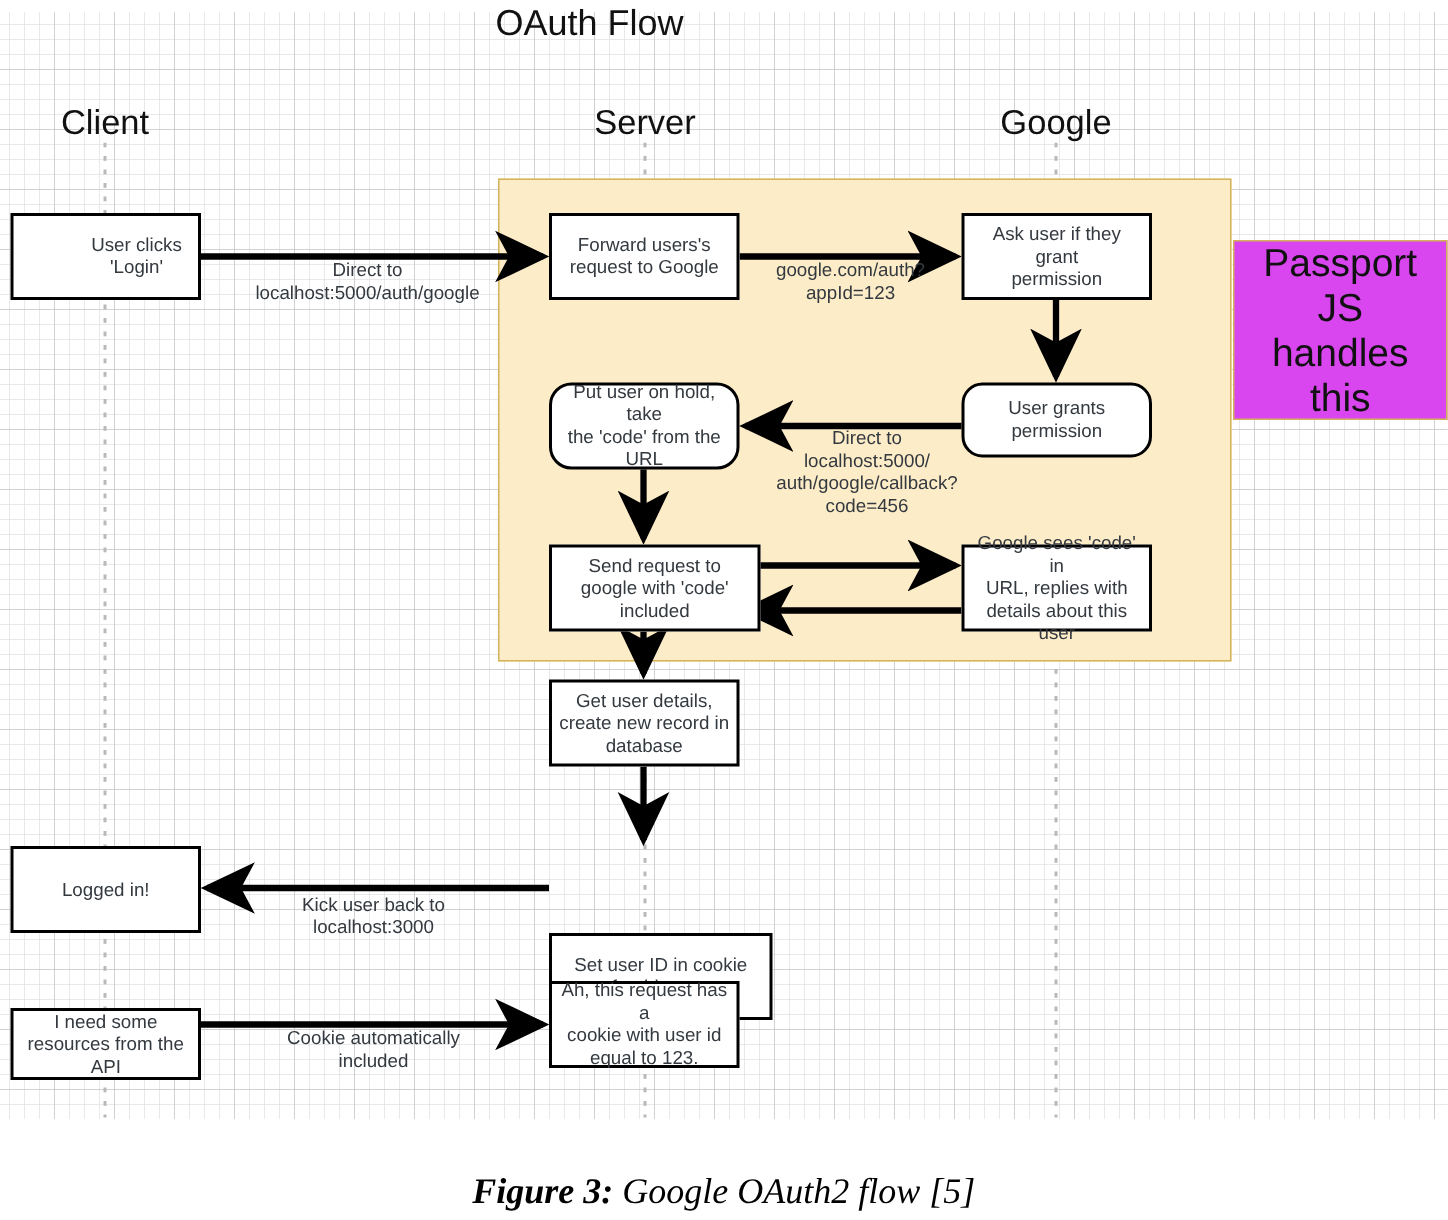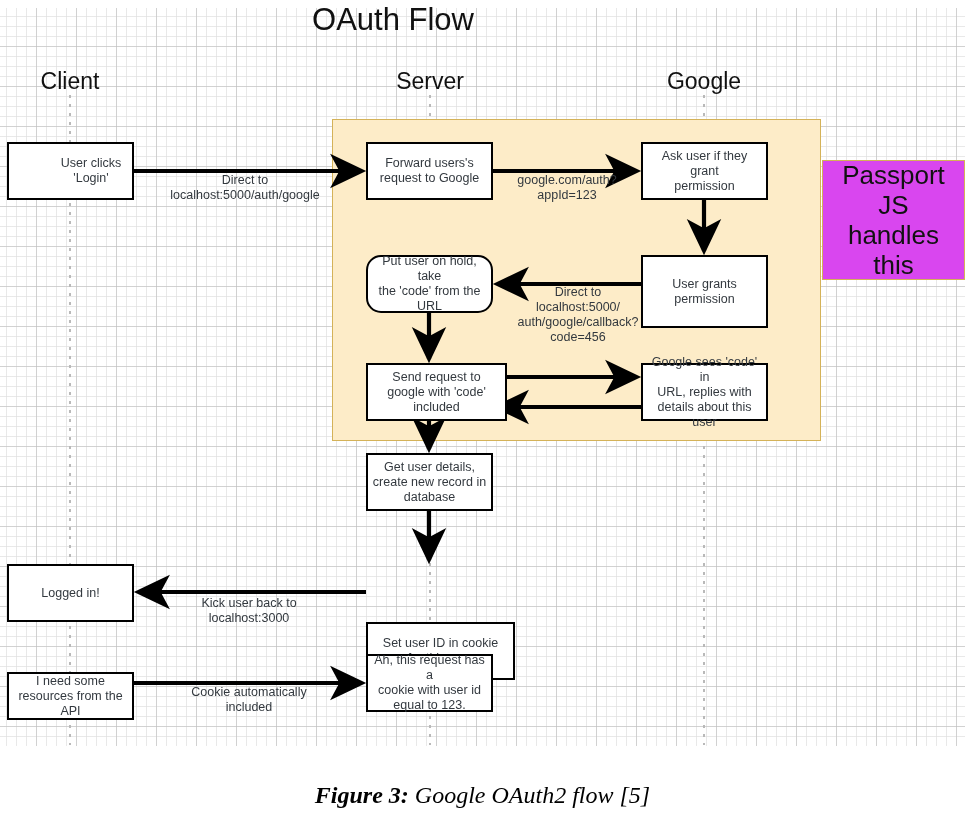--- a/index.html
+++ b/index.html
@@ -45,21 +45,21 @@
     position:absolute;
     background:#fdecc8;
     border:1px solid #d4b258;
     box-sizing:border-box;
   }
   
   #title{
     position:absolute;
     left:0; top:2px; width:786px;
     text-align:center;
-    font-size:31px;
+    font-size:24px;
     color:#111111;
     letter-spacing:0px;
     white-space:nowrap;
   }
   .col-header{
     position:absolute;
     font-size:23px;
     color:#111111;
     text-align:center;
     white-space:nowrap;
@@ -184,21 +184,21 @@
 
   <div class="node" style="left:7px;top:142px;width:127px;height:58px;padding-left:44px;">User clicks 'Login'</div>
   <div class="node" style="left:366px;top:142px;width:127px;height:58px;">Forward users's
 request to Google</div>
   <div class="node" style="left:641px;top:142px;width:127px;height:58px;">Ask user if they grant
 permission</div>
 
   <div class="node" style="left:366px;top:255px;width:127px;height:58px;border-radius:15px;">Put user on hold, take
 the 'code' from the
 URL</div>
-  <div class="node" style="left:641px;top:255px;width:127px;height:73px;">User grants
+  <div class="node" style="left:641px;top:255px;width:127px;height:50px;border-radius:14px;">User grants
 permission</div>
 
   <div class="node" style="left:366px;top:363px;width:141px;height:58px;">Send request to
 google with 'code'
 included</div>
   <div class="node" style="left:641px;top:363px;width:127px;height:58px;">Google sees 'code' in
 URL, replies with
 details about this user</div>
 
   <div class="node" style="left:366px;top:453px;width:127px;height:58px;text-align:center;">Get user details,

